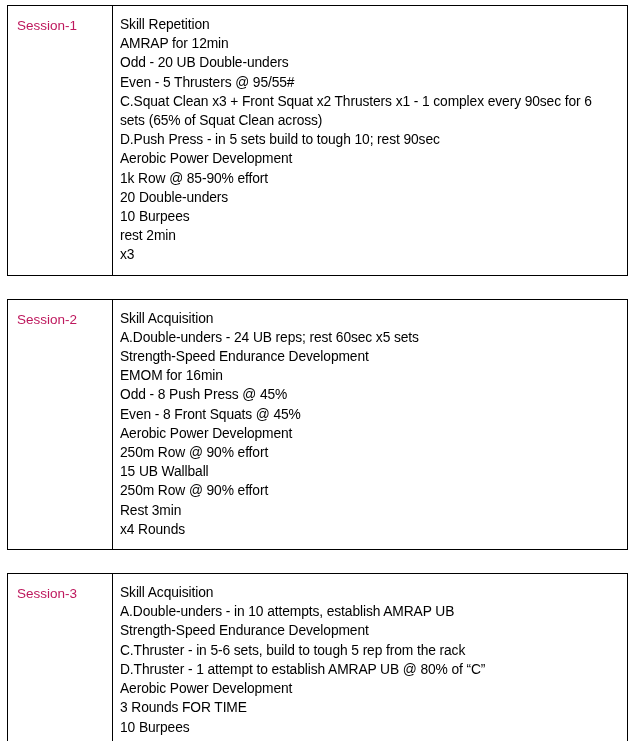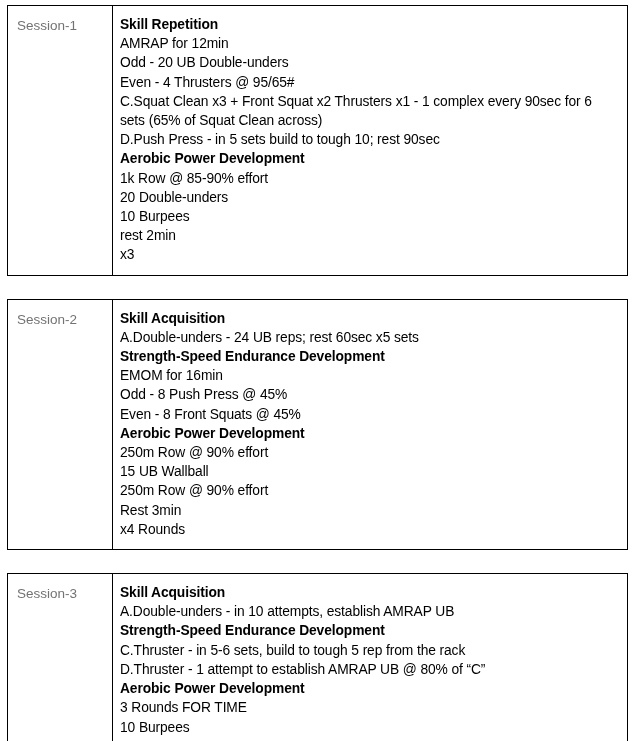--- a/index.html
+++ b/index.html
@@ -38,53 +38,53 @@
     margin-top: 23px;
   }
   .cell-label {
     width: 105px;
     min-width: 105px;
     box-sizing: border-box;
     border-right: 1px solid #000000;
     padding: 10px 0 0 9px;
     font-size: 13.5px;
     line-height: 19px;
-    color: #737373;
+    color: #be185d;
   }
   .cell-body {
     flex: 1;
     box-sizing: border-box;
     padding: 9px 8px 10px 7px;
   }
   .line {
     font-size: 13.8px;
     line-height: 19.2px;
     color: #000000;
     white-space: normal;
     letter-spacing: -0.1px;
   }
   .line.bold {
-    font-weight: bold;
+    font-weight: normal;
   }
 </style>
 </head>
 <body>
 
 <div class="page">
   <div class="table-wrap">
 
     <div class="session-block">
       <div class="cell-label">
         <span>Session-1</span>
       </div>
       <div class="cell-body">
         <div class="line bold">Skill Repetition</div>
         <div class="line">AMRAP for 12min</div>
         <div class="line">Odd - 20 UB Double-unders</div>
-        <div class="line">Even - 4 Thrusters @ 95/65#</div>
+        <div class="line">Even - 5 Thrusters @ 95/55#</div>
         <div class="line">C.Squat Clean x3 + Front Squat x2 Thrusters x1 - 1 complex every 90sec for 6 sets (65% of Squat Clean across)</div>
         <div class="line">D.Push Press - in 5 sets build to tough 10; rest 90sec</div>
         <div class="line bold">Aerobic Power Development</div>
         <div class="line">1k Row @ 85-90% effort</div>
         <div class="line">20 Double-unders</div>
         <div class="line">10 Burpees</div>
         <div class="line">rest 2min</div>
         <div class="line">x3</div>
       </div>
     </div>

